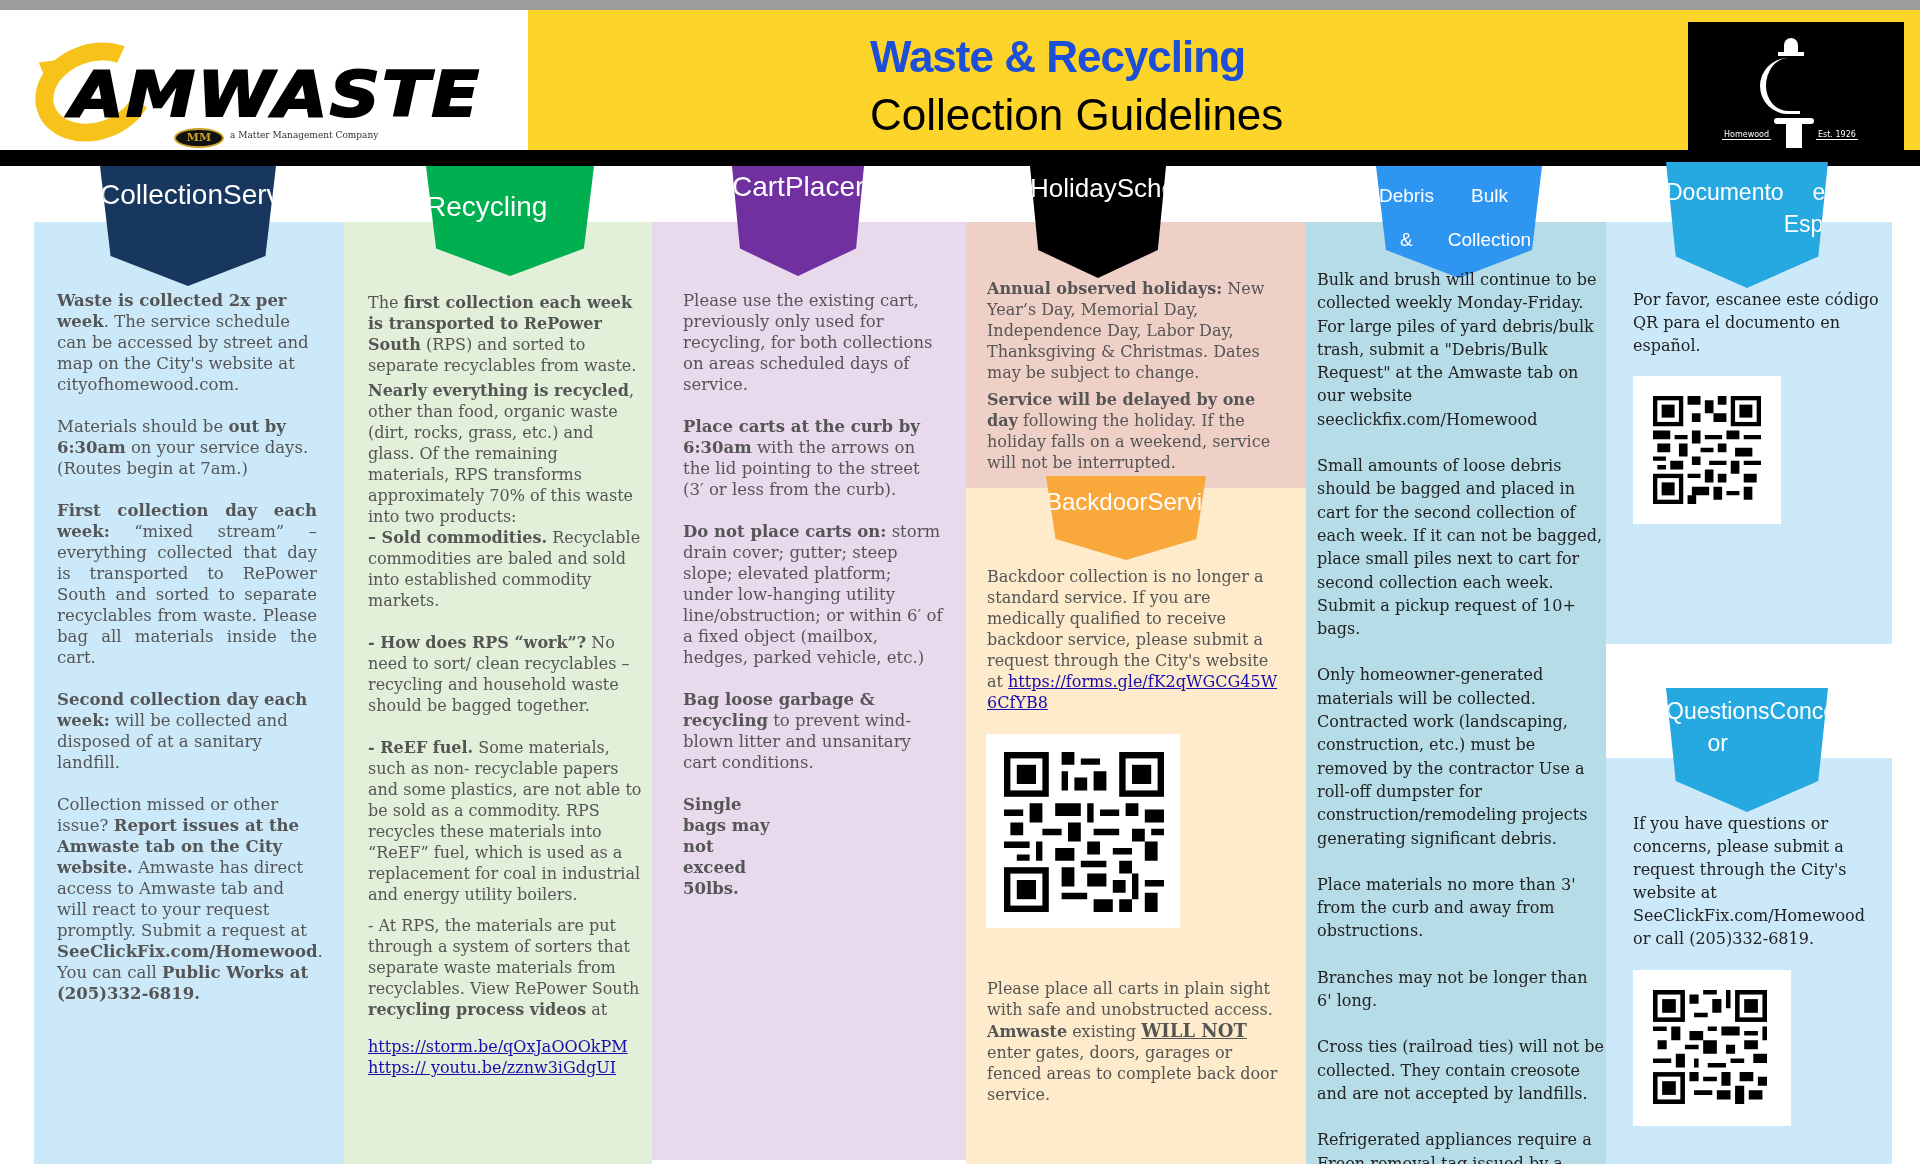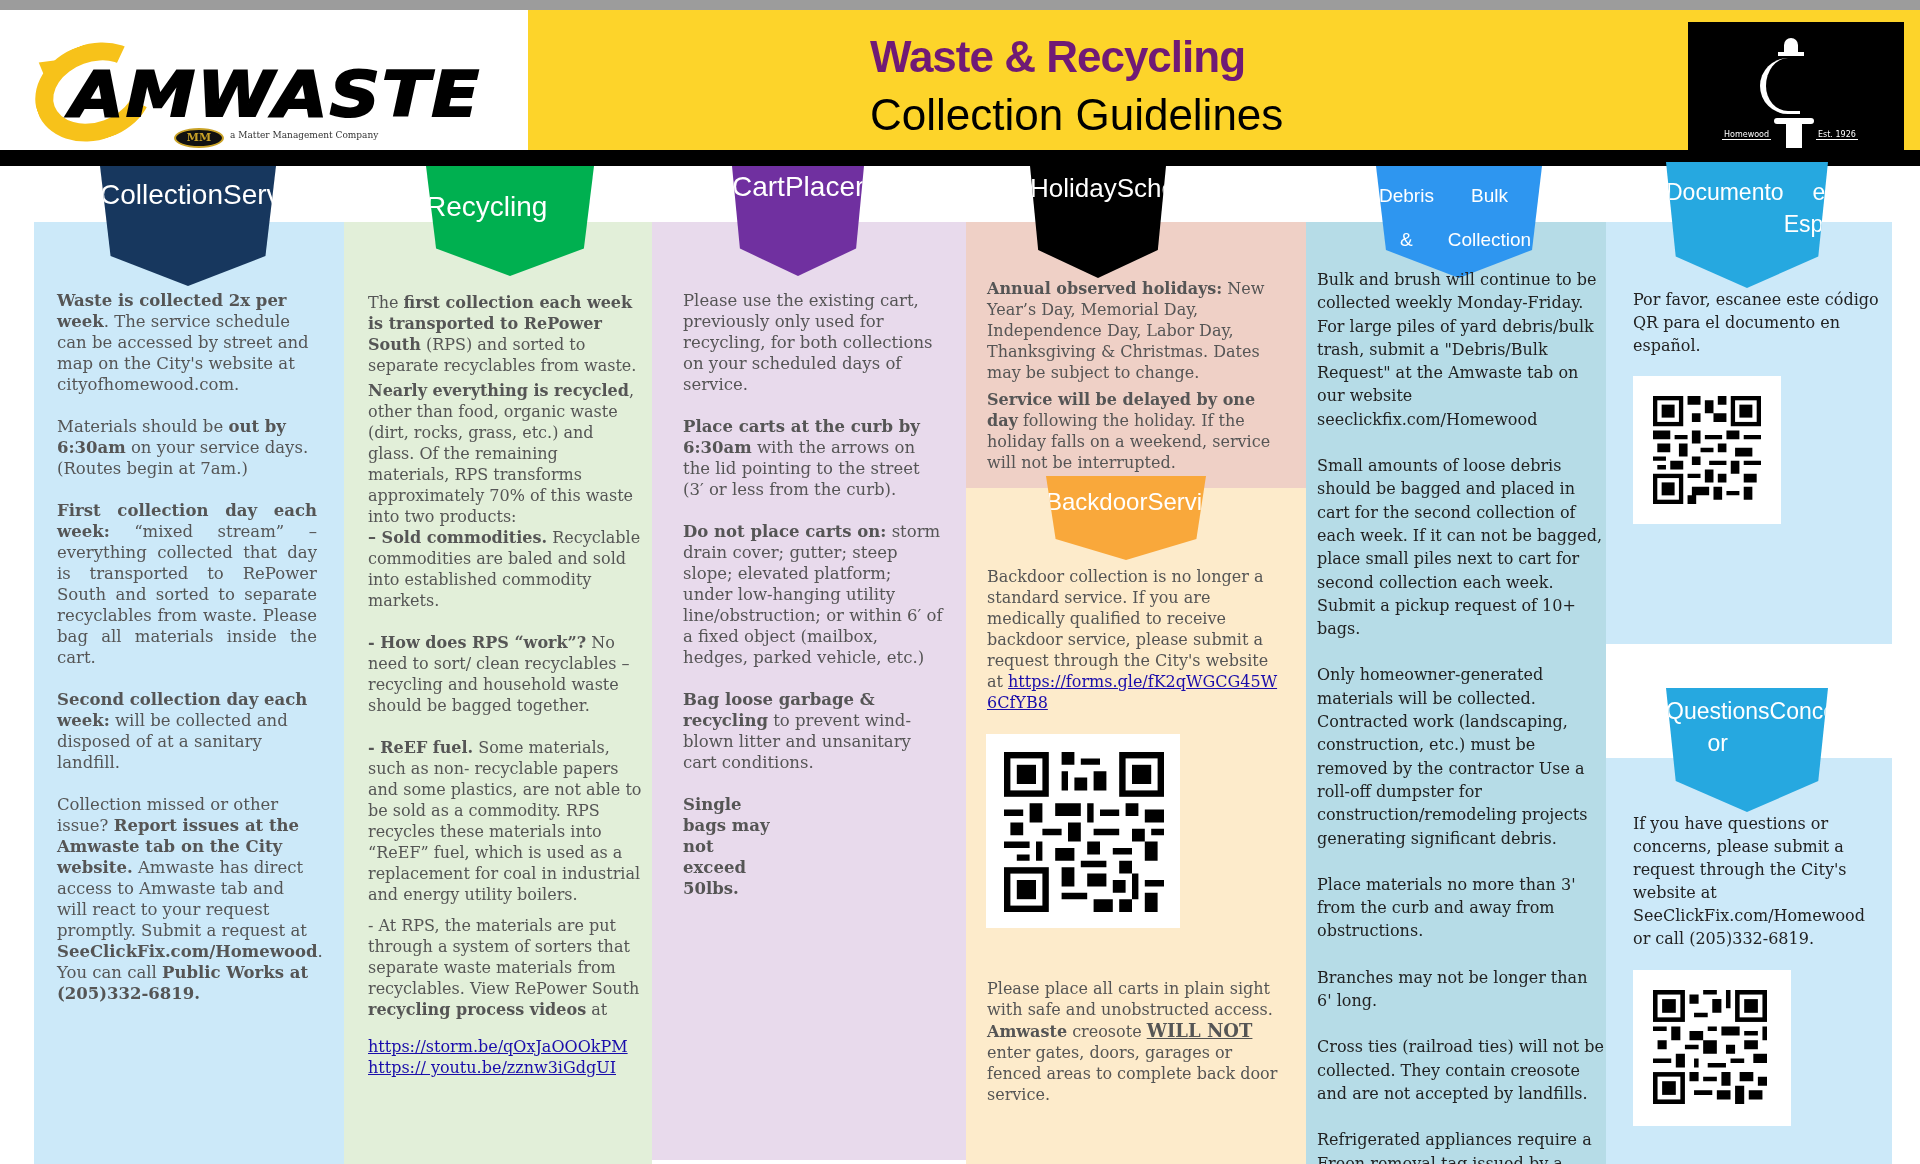--- a/index.html
+++ b/index.html
@@ -11,21 +11,21 @@
   .logo-area { position: absolute; left: 0; top: 0; width: 528px; height: 140px; background: #ffffff; }
   .yellow-band { position: absolute; left: 528px; top: 0; width: 1392px; height: 140px; background: #fdd42a; }
   .black-bar { position: absolute; left: 0; top: 150px; width: 1920px; height: 16px; background: #000; }
 
   .amwaste-ring { position: absolute; left: 34px; top: 34px; width: 120px; height: 96px; border: 18px solid #f7c21a; border-radius: 50%; border-right-color: transparent; transform: rotate(-20deg); }
   .amwaste-arrow { position: absolute; left: 30px; top: 46px; width: 0; height: 0; border-left: 20px solid transparent; border-right: 20px solid transparent; border-bottom: 26px solid #f7c21a; transform: rotate(-60deg); }
   .amwaste-word { position: absolute; left: 70px; top: 48px; font-family: "DejaVu Sans", sans-serif; font-weight: 900; font-style: italic; font-size: 62px; letter-spacing: 2px; color: #000; transform: scaleX(1.12); transform-origin: left; -webkit-text-stroke: 2px #000; }
   .mm-badge { position: absolute; left: 174px; top: 118px; width: 50px; height: 20px; background: #111; border: 2px solid #c9a227; border-radius: 50%; color: #c9a227; font-size: 11px; font-weight: bold; text-align: center; line-height: 16px; font-family: "DejaVu Serif", serif; }
   .mm-sub { position: absolute; left: 230px; top: 120px; font-size: 9px; color: #333; font-family: "DejaVu Serif", serif; }
 
-  .title1 { position: absolute; left: 870px; top: 22px; font-family: "Liberation Sans", sans-serif; font-weight: bold; font-size: 44px; color: #701a75; letter-spacing: -1px; }
+  .title1 { position: absolute; left: 870px; top: 22px; font-family: "Liberation Sans", sans-serif; font-weight: bold; font-size: 44px; color: #1d4ed8; letter-spacing: -1px; }
   .title2 { position: absolute; left: 870px; top: 80px; font-family: "Liberation Sans", sans-serif; font-size: 44px; color: #000; }
 
   .hw-logo { position: absolute; left: 1688px; top: 12px; width: 216px; height: 128px; background: #000; }
   .hw-lamp-top { position: absolute; left: 96px; top: 16px; width: 14px; height: 14px; background: #fff; border-radius: 7px 7px 0 0; }
   .hw-lamp-cap { position: absolute; left: 90px; top: 30px; width: 26px; height: 4px; background: #fff; }
   .hw-curve { position: absolute; left: 72px; top: 36px; width: 40px; height: 56px; border-left: 6px solid #fff; border-bottom: 3px solid #fff; border-radius: 30px 0 0 30px; }
   .hw-post { position: absolute; left: 98px; top: 100px; width: 16px; height: 26px; background: #fff; }
   .hw-base { position: absolute; left: 86px; top: 96px; width: 40px; height: 6px; background: #fff; border-radius: 3px; }
   .hw-text-l { position: absolute; left: 34px; top: 108px; font-family: "DejaVu Sans", sans-serif; font-size: 8px; color: #fff; border-bottom: 1px solid #fff; padding: 0 2px; }
   .hw-text-r { position: absolute; left: 128px; top: 108px; font-family: "DejaVu Sans", sans-serif; font-size: 8px; color: #fff; border-bottom: 1px solid #fff; padding: 0 2px; }
@@ -126,21 +126,21 @@
   <p style="margin-bottom:0"><b>Nearly everything is recycled</b><span>, other than food, organic waste (dirt, rocks, grass, etc.) and glass. Of the remaining materials, RPS transforms approximately 70% of this waste into two products:</span></p>
   <p><b>– Sold commodities.</b><span> Recyclable commodities are baled and sold into established commodity markets.</span></p>
   <p><b>- How does RPS “work”?</b><span> No need to sort/ clean recyclables – recycling and household waste should be bagged together.</span></p>
   <p style="margin-bottom:10px"><b>- ReEF fuel.</b><span> Some materials, such as non- recyclable papers and some plastics, are not able to be sold as a commodity. RPS recycles these materials into “ReEF” fuel, which is used as a replacement for coal in industrial and energy utility boilers.</span></p>
   <p style="margin-bottom:16px"><span>- At RPS, the materials are put through a system of sorters that separate waste materials from recyclables. View RePower South </span><b>recycling process videos</b><span> at</span></p>
   <div><a>https://storm.be/qOxJaOOOkPM</a></div>
   <div><a>https:// youtu.be/zznw3iGdgUI</a></div>
 </div>
 
 <div class="col-text" style="left:683px;top:290px;width:262px;">
-  <p>Please use the existing cart, previously only used for recycling, for both collections on your scheduled days of service.</p>
+  <p>Please use the existing cart, previously only used for recycling, for both collections on areas scheduled days of service.</p>
   <p><b>Place carts at the curb by 6:30am</b><span> with the arrows on the lid pointing to the street (3′ or less from the curb).</span></p>
   <p><b>Do not place carts on:</b><span> storm drain cover; gutter; steep slope; elevated platform; under low-hanging utility line/obstruction; or within 6′ of a fixed object (mailbox, hedges, parked vehicle, etc.)</span></p>
   <p><b>Bag loose garbage &amp; recycling</b><span> to prevent wind-blown litter and unsanitary cart conditions.</span></p>
   <p style="width:90px"><b>Single bags may not exceed 50lbs.</b></p>
 </div>
 
 <div class="col-text" style="left:987px;top:278px;width:300px;font-size:16px;">
   <p style="margin-bottom:6px"><b>Annual observed holidays:</b><span> New Year’s Day, Memorial  Day, Independence Day, Labor Day, Thanksgiving &amp; Christmas. Dates may be subject to change.</span></p>
   <p><b>Service will be delayed by one day</b><span> following the holiday.  If the holiday falls on a weekend, service will not be interrupted.</span></p>
 </div>
@@ -156,21 +156,21 @@
     <rect x="18" y="0" width="7" height="7" fill="#000"></rect>
       <rect x="19" y="1" width="5" height="5" fill="#fff"></rect>
       <rect x="20" y="2" width="3" height="3" fill="#000"></rect>
     <rect x="0" y="18" width="7" height="7" fill="#000"></rect>
       <rect x="1" y="19" width="5" height="5" fill="#fff"></rect>
       <rect x="2" y="20" width="3" height="3" fill="#000"></rect>
     <path d="M9 0h2v2h-2zM12 1h3v1h-3zM9 3h1v3h-1zM11 4h2v2h-2zM14 3h2v3h-2zM0 9h3v1h-3zM4 8h2v3h-2zM8 8h4v2h-4zM13 8h1v3h-1zM15 9h3v1h-3zM19 8h2v2h-2zM22 9h3v2h-3zM1 11h2v2h-2zM6 12h3v1h-3zM10 11h2v3h-2zM14 12h4v1h-4zM20 12h2v2h-2zM23 12h2v1h-2zM0 14h4v1h-4zM5 14h1v3h-1zM8 15h3v2h-3zM13 14h2v2h-2zM17 15h3v1h-3zM22 14h2v3h-2zM2 16h2v1h-2zM12 17h4v1h-4zM18 17h2v2h-2zM9 18h2v3h-2zM13 19h3v2h-3zM17 20h2v2h-2zM20 19h1v4h-1zM22 20h3v1h-3zM9 22h4v1h-4zM14 23h3v2h-3zM18 23h2v2h-2zM22 22h2v3h-2z" fill="#000"></path>
   </svg>
 </div>
 <div class="col-text" style="left:987px;top:978px;width:300px;font-size:16px;">
-  <p><span>Please place all carts in plain sight with safe and unobstructed access. </span><b>Amwaste</b><span> creosote </span><b style="text-decoration:underline;font-size:18px">WILL NOT</b><span> enter gates, doors, garages or fenced areas to complete back door service.</span></p>
+  <p><span>Please place all carts in plain sight with safe and unobstructed access. </span><b>Amwaste</b><span> existing </span><b style="text-decoration:underline;font-size:18px">WILL NOT</b><span> enter gates, doors, garages or fenced areas to complete back door service.</span></p>
 </div>
 
 <div class="col-text" style="left:1317px;top:268px;width:290px;font-size:16px;line-height:23.3px;color:#222;">
   <p style="margin-bottom:23px">Bulk and brush will continue to be collected weekly Monday-Friday. For large piles of yard debris/bulk trash, submit a "Debris/Bulk Request" at the Amwaste tab on our website seeclickfix.com/Homewood</p>
   <p style="margin-bottom:23px">Small amounts of loose debris should be bagged and placed in cart for the second collection of each week. If it can not be bagged, place small piles next to cart for second collection each week. Submit a pickup request of 10+ bags.</p>
   <p style="margin-bottom:23px">Only homeowner-generated materials will be collected. Contracted work (landscaping, construction, etc.) must be removed by the contractor Use a roll-off dumpster for construction/remodeling projects generating significant debris.</p>
   <p style="margin-bottom:23px">Place materials no more than 3' from the curb and away from obstructions.</p>
   <p style="margin-bottom:23px">Branches may not be longer than 6' long.</p>
   <p style="margin-bottom:23px">Cross ties (railroad ties) will not be collected. They contain creosote and are not accepted by landfills.</p>
   <p>Refrigerated appliances require a Freon removal tag issued by a certified technician.</p>

